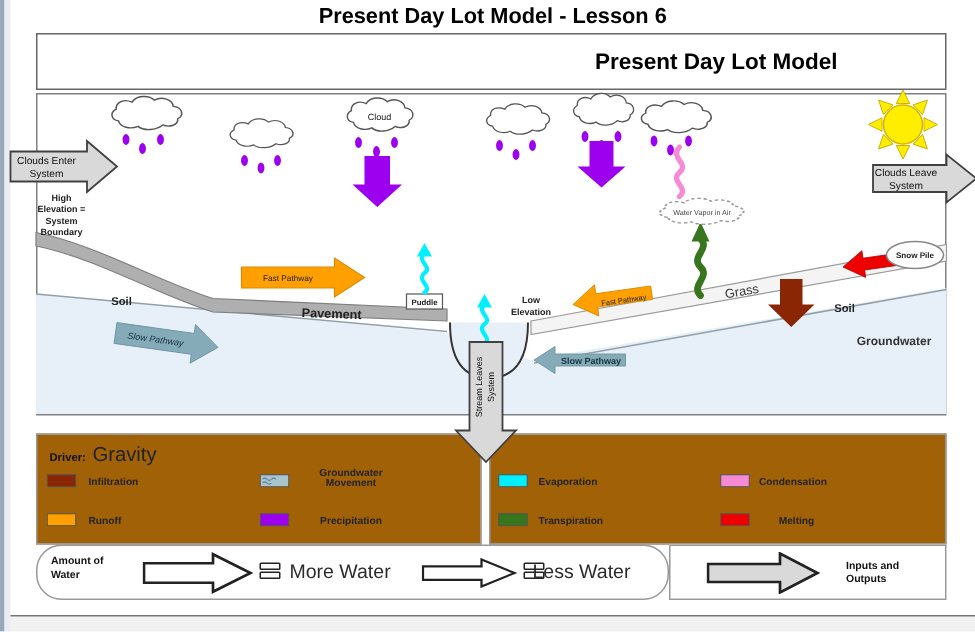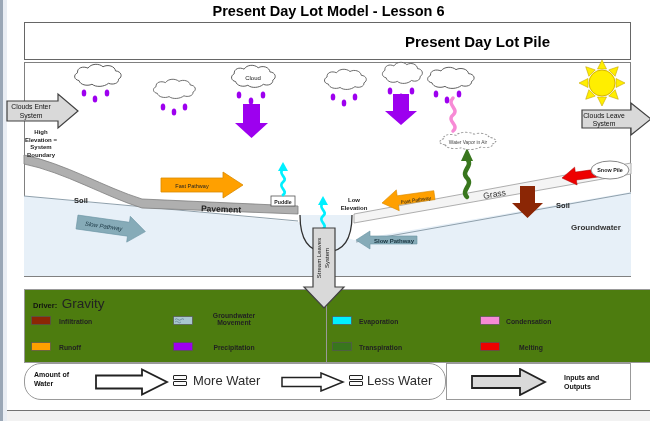--- a/index.html
+++ b/index.html
@@ -16,21 +16,21 @@
   #hdr-left{left:0;top:0;width:299px;height:36px;border-right:1px solid #666;}
   .hdr-row{left:0;width:299px;height:18px;font-size:8px;color:#222;padding:3px 0 0 4px;box-sizing:border-box;}
   #hdr-row2{top:18px;border-top:1px solid #777;}
   #hdr-right{left:300px;top:0;width:305px;height:36px;display:flex;align-items:center;justify-content:center;
              font-weight:bold;font-size:15px;color:#000;}
   
   #diagram-box{left:17px;top:62px;width:605px;height:213px;border:1px solid #808080;background:#fff;z-index:5;}
   #diagram-svg{position:absolute;left:-1px;top:-1px;overflow:visible;}
   svg text{font-family:"Liberation Sans",sans-serif;}
   
-  .legend-box{top:289px;height:72px;border:1px solid #999;background:#4d7c0f;z-index:1;padding-left:31px;}
+  .legend-box{top:289px;height:72px;border:1px solid #999;background:#a16207;z-index:1;}
   #legend-gravity{left:17px;width:295px;}
   #legend-sunlight{left:319px;width:303px;}
   .drv{left:8px;top:4px;white-space:nowrap;}
   .drv-label{font-weight:bold;font-size:7.5px;color:#111;}
   .drv-name{font-size:13.5px;color:#222;}
   .sw{width:20px;height:9px;}
   .leg-label{font-size:6.8px;font-weight:bold;color:#222;}
   .leg-label.ctr{text-align:center;}
   
   .foot-box{top:363px;height:35px;border:1px solid #999;background:#fff;z-index:1;}
@@ -45,21 +45,21 @@
 <body>
 
 <div class="edge-strip"></div>
 <div class="edge-strip2"></div>
 
 <div id="page">
 
   <div class="abs" id="page-title">Present Day Lot Model - Lesson 6</div>
 
   <div class="abs" id="hdr-table">
-    <div class="abs" id="hdr-right">Present Day Lot Pile</div>
+    <div class="abs" id="hdr-right">Present Day Lot Model</div>
   </div>
 
   <div class="abs" id="diagram-box">
     <svg id="diagram-svg" width="607" height="215" viewBox="0 0 607 215" xmlns="http://www.w3.org/2000/svg">
       <defs>
         <path id="cloudshape" d="M12,36 C2,34 0,24 9,19 C8,8 20,4 30,9 C36,-1 52,-2 60,6 C70,0 84,5 85,15 C97,16 100,28 91,33 C92,42 80,46 71,42 C62,50 46,51 38,44 C28,49 14,45 12,36 Z"></path>
       </defs>
 
       <g>
         <path d="M0,134 L275,160 L330,178 L607,130 L607,214 L0,214 Z" fill="#E7F0F8"></path>
@@ -273,21 +273,21 @@
         <span></span>
       </div>
     <div class="abs water-txt" style="left:168px;top:9px;">More Water</div>
     <svg class="abs" style="left:256px;top:8px;" width="64" height="20">
       <path d="M1,5.5 h39 v-4.5 l22,9 l-22,9 v-4.5 h-39 z" fill="#fff" stroke="#222" stroke-width="1.5"></path>
       </svg>
     <div class="abs eq" style="left:324px;top:10px;">
         <span></span>
         <span></span>
       </div>
-    <div class="abs water-txt" style="left:342px;top:9px;">Less Water</div>
+    <div class="abs water-txt" style="left:330px;top:9px;">Less Water</div>
   </div>
 
   <div class="abs foot-box" id="foot-io">
     <svg class="abs" style="left:24px;top:4px;" width="76" height="28">
       <path d="M1,8 h48 v-7 l25,13 l-25,13 v-7 h-48 z" stroke="#222" stroke-width="1.8" fill="#D9D9D9"></path>
       </svg>
     <div class="abs tiny-bold" style="left:117px;top:10px;">
       <div>Inputs and</div>
       <div>Outputs</div>
     </div>

